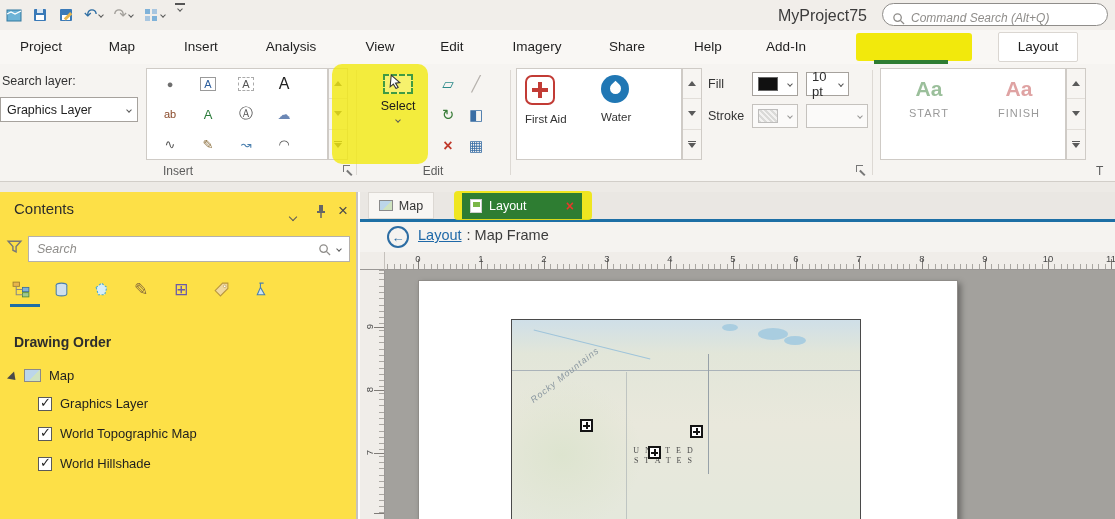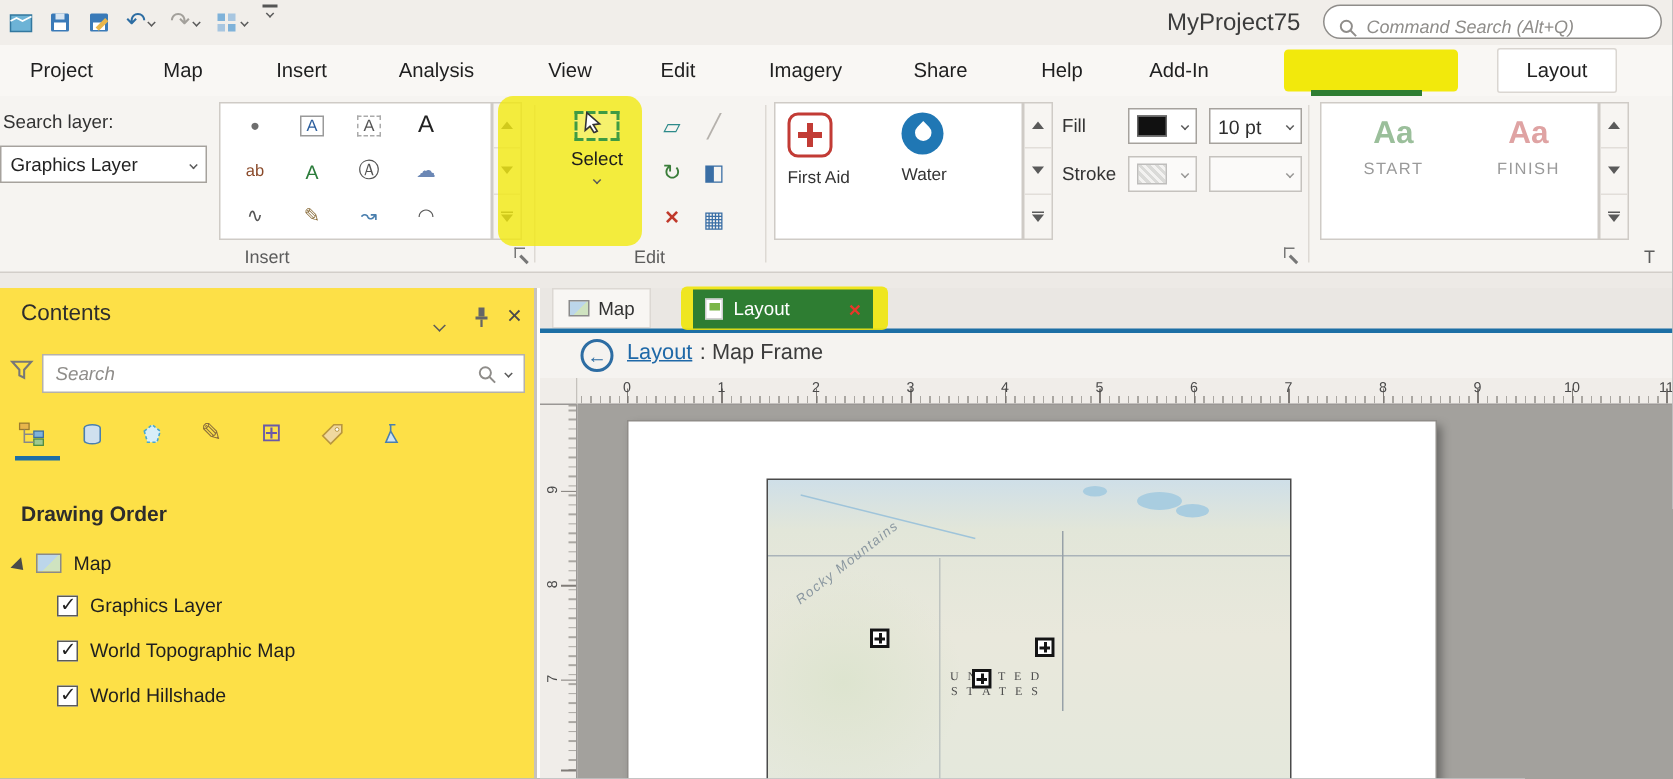--- a/index.html
+++ b/index.html
@@ -316,21 +316,21 @@
       <span class="scrollbtn">
           <span class="morebar"></span>
           <span class="tri-down"></span>
         </span>
     </div>
     <span class="lbl" style="left:708px;top:13px">Fill</span>
     <div class="dd" style="left:752px;top:8px;width:46px">
       <span class="swatch-black"></span>
       <span class="chev sm"></span>
     </div>
-    <div class="dd" style="left:806px;top:8px;width:62px">
+    <div class="dd" style="left:806px;top:8px;width:43px">
       <span>10 pt</span>
       <span class="chev sm"></span>
     </div>
     <span class="lbl" style="left:708px;top:45px">Stroke</span>
     <div class="dd disabled" style="left:752px;top:40px;width:46px">
       <span class="swatch-hatch"></span>
       <span class="chev sm"></span>
     </div>
     <div class="dd disabled" style="left:806px;top:40px;width:62px">
       <span></span>

